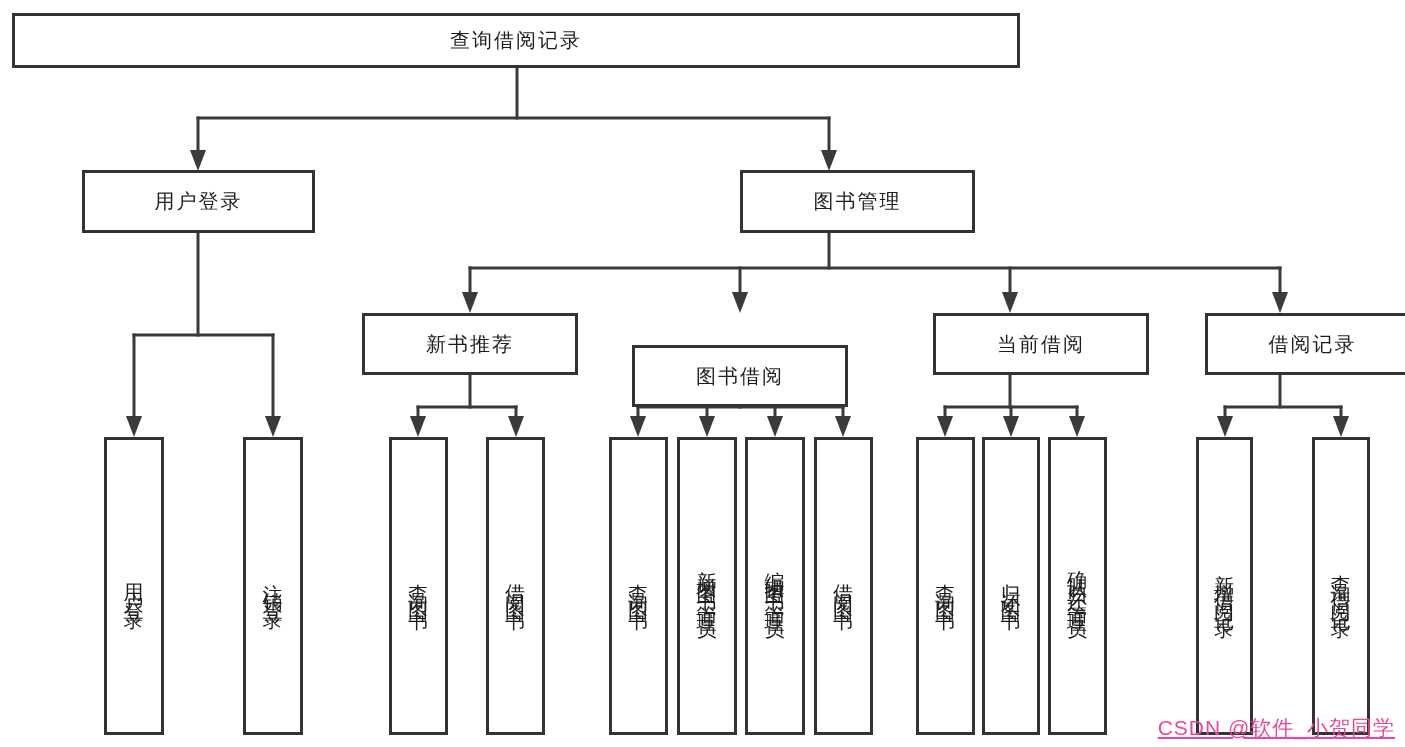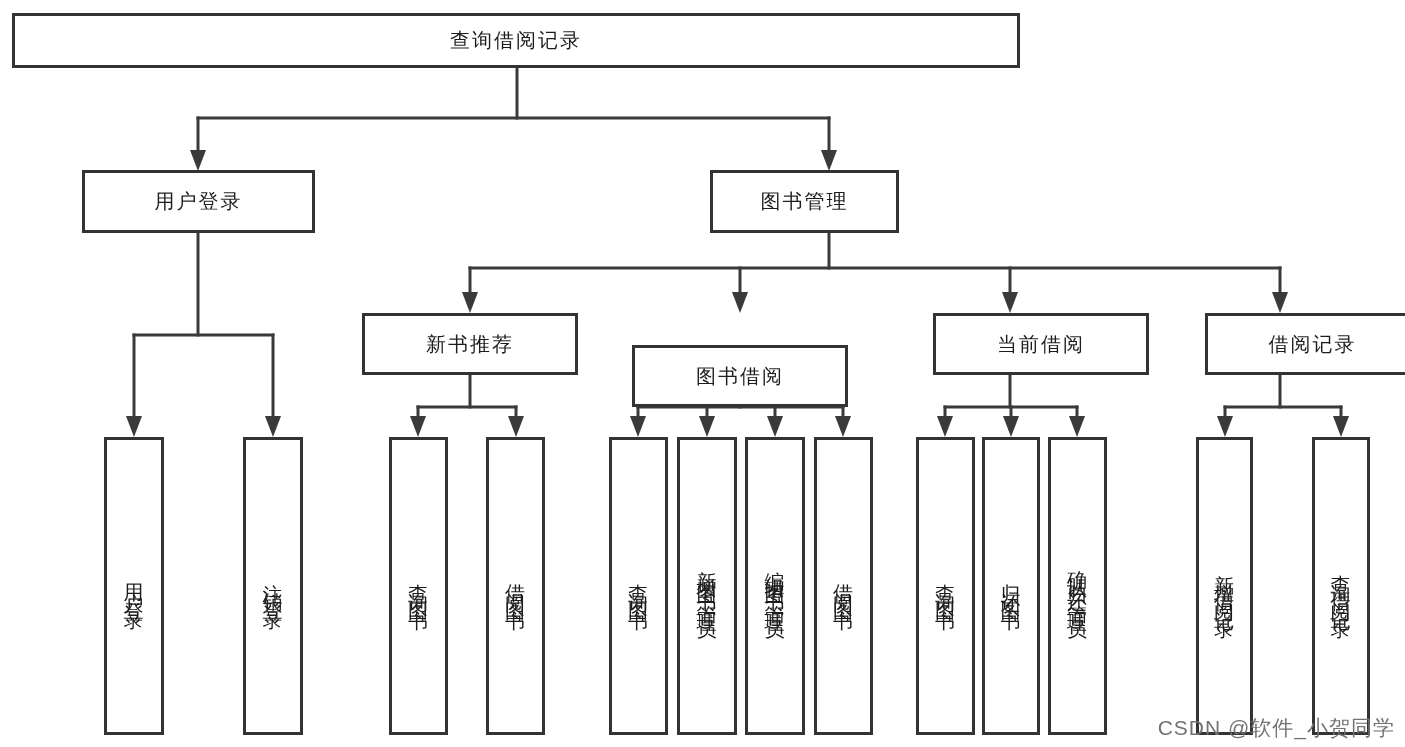--- a/index.html
+++ b/index.html
@@ -33,21 +33,21 @@
     writing-mode: vertical-rl;
     letter-spacing: 9px;
     line-height: 1;
     white-space: nowrap;
   }
   .node.v .vtxt.long { letter-spacing: 7px; }
 
   
   #n-root    { left: 12px;  top: 13px;  width: 1008px; height: 55px; }
   #n-login   { left: 82px;  top: 170px; width: 233px;  height: 63px; }
-  #n-mgmt    { left: 710px; top: 170px; width: 189px;  height: 63px; }
+  #n-mgmt    { left: 740px; top: 170px; width: 235px;  height: 63px; }
   #n-rec     { left: 362px; top: 313px; width: 216px;  height: 62px; justify-content: center; }
   #n-borrow  { left: 632px; top: 313px; width: 216px;  height: 62px; margin-top: 32px; }
   #n-current { left: 902px; top: 313px; width: 216px;  height: 62px; margin-left: 31px; }
   #n-record  { left: 1172px;top: 313px; width: 215px;  height: 62px; margin-left: 33px; }
 
   .leaf { top: 437px; height: 298px; }
   #l1  { left: 104px;  width: 60px; }
   #l2  { left: 243px;  width: 60px; }
   #l3  { left: 389px;  width: 59px; }
   #l4  { left: 486px;  width: 59px; }
@@ -59,24 +59,25 @@
   #l10 { left: 982px;  width: 58px; }
   #l11 { left: 1048px; width: 59px; }
   #l12 { left: 1196px; width: 57px; }
   #l13 { left: 1312px; width: 58px; }
 
   .watermark {
     position: absolute;
     top: 714px;
     right: 10px;
     font-size: 21px;
-    color: #737373;
+    color: #ec4899;
     letter-spacing: 1px;
     z-index: 10;
     white-space: nowrap;
+    text-decoration: underline;
   }
 </style>
 </head>
 <body>
 
 <div class="canvas">
 
   <svg class="connectors" width="1405" height="747" viewBox="0 0 1405 747" aria-hidden="true">
     <g stroke="#3a3a3a" stroke-width="3" stroke-linecap="square" fill="none">
 

